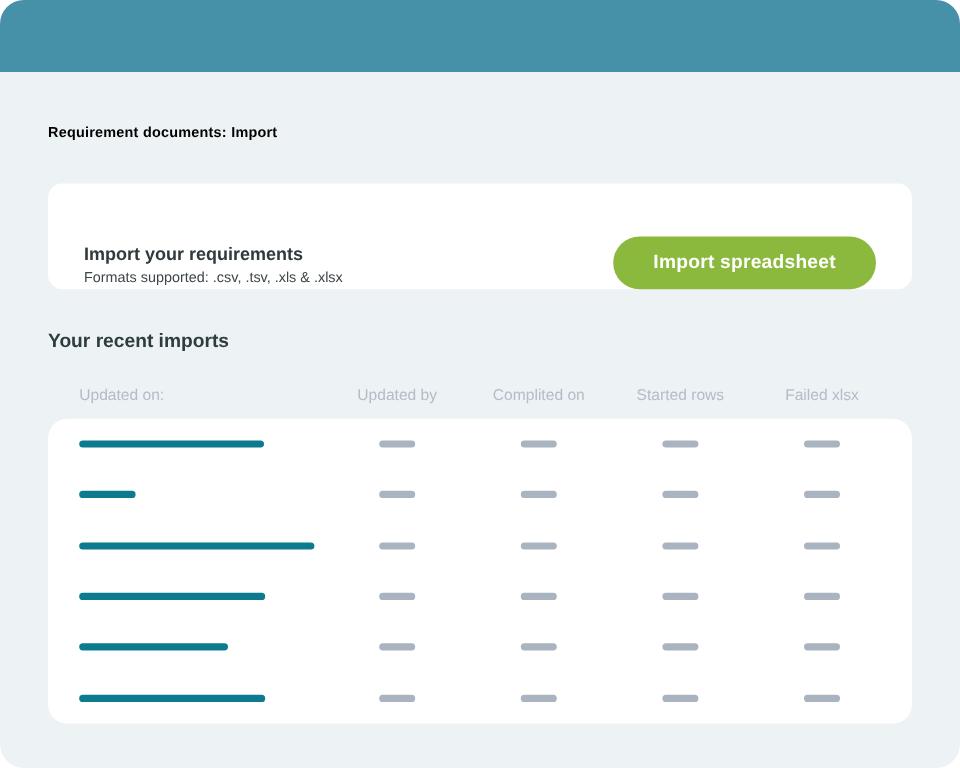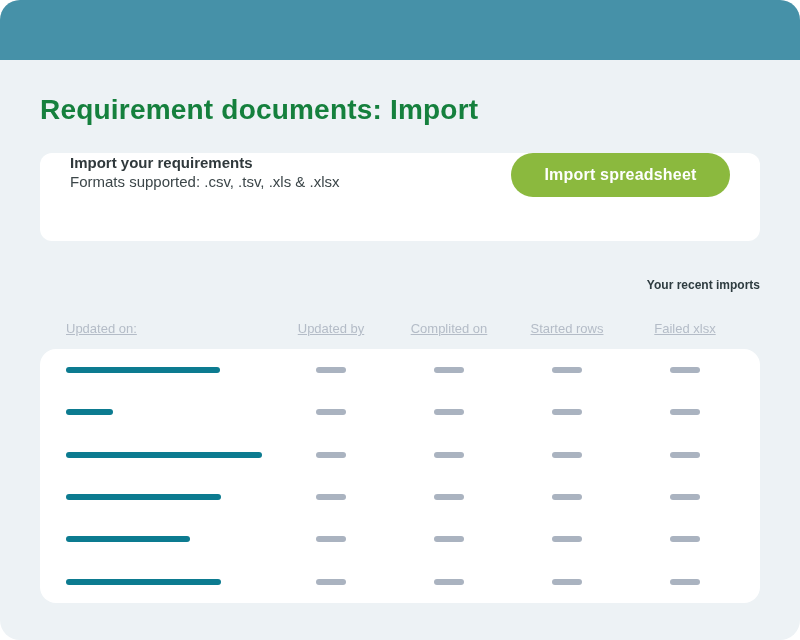--- a/index.html
+++ b/index.html
@@ -26,81 +26,80 @@
   }
   .top-bar{
     height:60px;
     background:var(--header-bar);
   }
   .content{
     padding:0 40px;
   }
   .page-title{
     margin-top:40px;
-    font-size:28px;
-    font-weight:bold;
-    color:#15803d;
+    font-size:12px;
+    font-weight:bold;
+    color:#000000;
     line-height:20px;
     letter-spacing:.2px;
   }
   .import-card{
     margin-top:33px;
     height:88px;
     background:#ffffff;
     border-radius:12px;
     display:flex;
-    align-items:flex-start;
+    align-items:flex-end;
     justify-content:space-between;
     padding:0 30px;
   }
   .import-text .import-heading{
     font-size:15px;
     font-weight:bold;
     color:#30393c;
     line-height:19px;
   }
   .import-text .import-formats{
-    font-size:15px;
+    font-size:12px;
     color:#3c4649;
     line-height:19px;
   }
   .upload-btn{
     border:none;
     cursor:pointer;
     background:var(--button-green);
     color:#ffffff;
     font-family:"Liberation Sans", sans-serif;
     font-weight:bold;
     font-size:16px;
     width:219px;
     height:44px;
     border-radius:22px;
     letter-spacing:.2px;
   }
   .recent-heading{
     margin-top:37px;
-    font-size:12px;
+    font-size:16px;
     font-weight:bold;
     color:#2e3c40;
     line-height:14px;
-    text-align:right;
   }
   .grid-row{
     display:grid;
     grid-template-columns:1fr 118px 118px 118px 118px;
     align-items:center;
     padding:0 16px 0 26px;
   }
   .table-header{
     margin-top:29px;
     height:14px;
     color:var(--header-text-gray);
     font-size:13px;
   }
-  .table-header .col{white-space:nowrap;text-decoration:underline;}
+  .table-header .col{white-space:nowrap;}
   .table-header .col.center{justify-self:center;}
   .table-card{
     margin-top:14px;
     height:254px;
     background:#ffffff;
     border-radius:16px;
     display:flex;
     flex-direction:column;
     overflow:hidden;
   }

